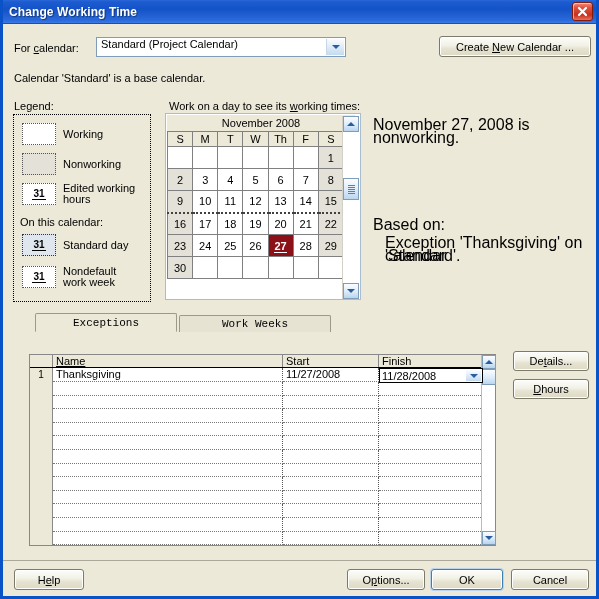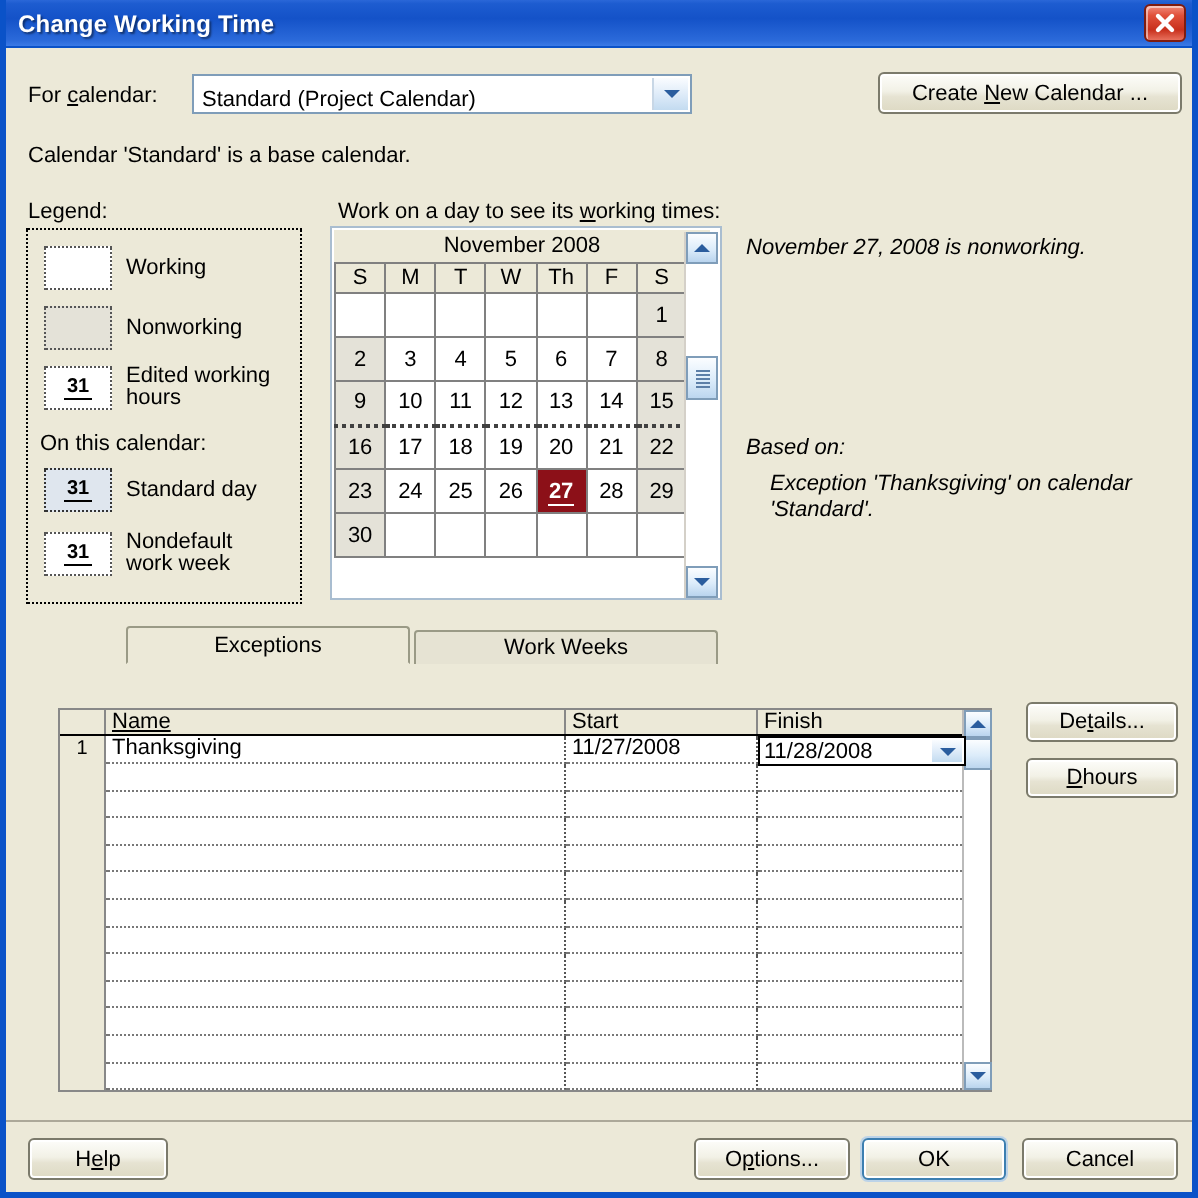--- a/index.html
+++ b/index.html
@@ -37,21 +37,21 @@
     cursor:pointer;
   }
   .close-btn svg{display:block;margin:2px auto 0 auto;}
   
   .lbl{position:absolute;white-space:nowrap;}
   u{text-decoration:underline;}
   
   .combo{
     position:absolute;box-sizing:border-box;
     background:#fff;border:1px solid #7f9db9;
-    display:flex;align-items:flex-end;
+    display:flex;align-items:flex-start;
     font-size:11px;padding-left:4px;cursor:default;
   }
   .combo .arrowbox{
     position:absolute;right:1px;top:1px;bottom:1px;width:17px;
     background:linear-gradient(to bottom,#fafcff,#dceaf8 55%,#c3dbf0);
     border-left:1px solid #c8d7e6;
     display:flex;align-items:center;justify-content:center;
   }
   .dnarrow{
     width:0;height:0;border-left:4px solid transparent;border-right:4px solid transparent;
@@ -125,23 +125,23 @@
   .uparrow{width:0;height:0;border-left:4px solid transparent;border-right:4px solid transparent;border-bottom:4px solid #2a5d9e;}
   .sb-thumb{
     position:absolute;left:0;width:16px;height:22px;box-sizing:border-box;
     background:linear-gradient(to bottom,#fbfdff,#dcecfa 55%,#bcd6ef);
     border:1px solid #7f9db9;cursor:pointer;
     display:flex;align-items:center;justify-content:center;
   }
   .grip{width:7px;height:9px;
     background:repeating-linear-gradient(to bottom,#5c7fa8 0 1px,transparent 1px 2px);}
   
-  .info{position:absolute;font-size:11px;line-height:13px;font-style:italic;}
-  
-  .tabstrip{position:absolute;left:42px;top:313px;width:483px;height:19px;}
+  .info{position:absolute;font-size:16px;line-height:13px;}
+  
+  .tabstrip{position:absolute;left:14px;top:313px;width:483px;height:19px;font-family:Liberation Mono, monospace;}
   .tab{
     position:absolute;top:0;height:19px;box-sizing:border-box;
     border:1px solid #9a9a86;border-bottom:none;
     background:#ece9d8;
     display:flex;align-items:center;justify-content:center;
     font-size:11px;cursor:pointer;
     border-radius:2px 2px 0 0;
   }
   .tab.active{background:#ece9d8;border-bottom:1px solid #ece9d8;z-index:3;}
   .tab.inactive{background:#e6e3d3;top:2px;height:17px;}

